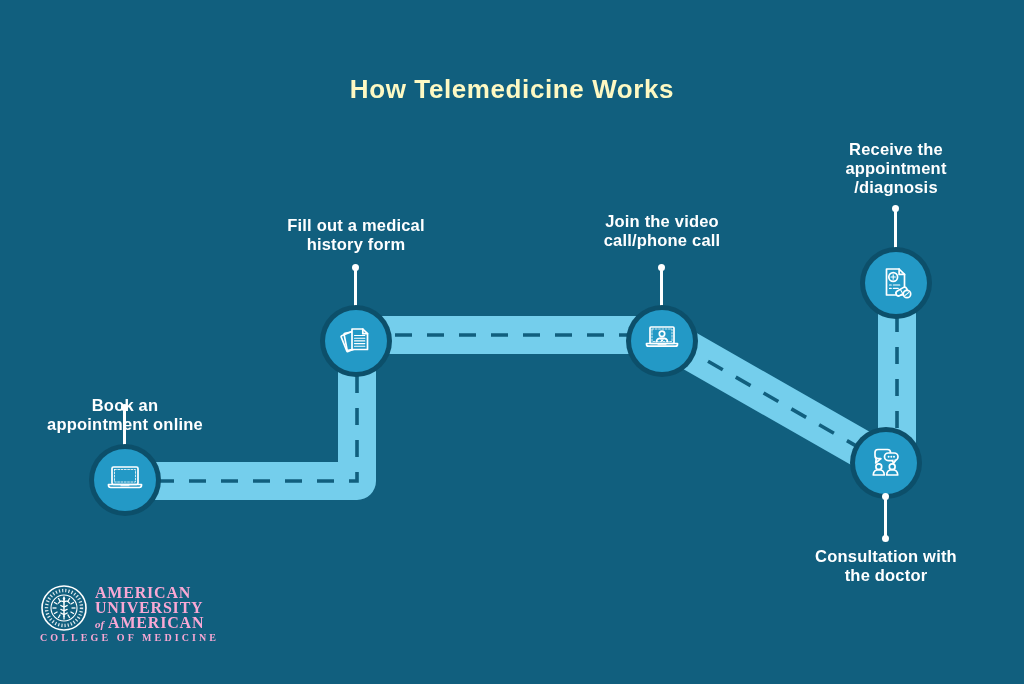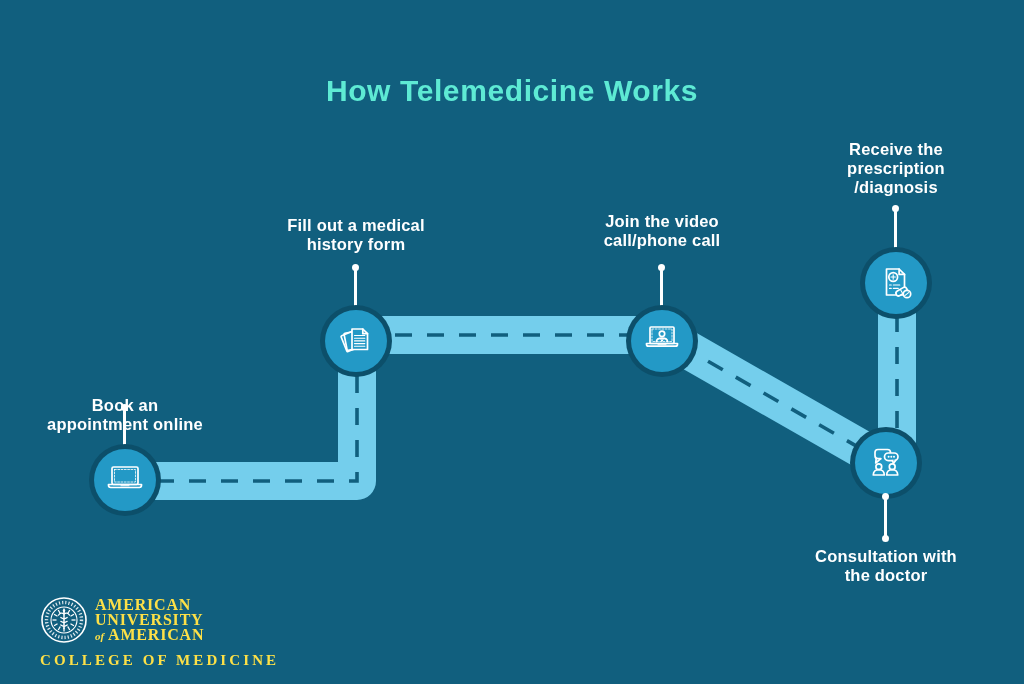--- a/index.html
+++ b/index.html
@@ -4,21 +4,21 @@
 <style>
   html,body{margin:0;padding:0;background:#0b4257;}
   .canvas{
     position:relative;width:1024px;height:684px;overflow:hidden;
     background:var(--background,#115F7E);
     font-family:"Liberation Sans",sans-serif;
     -webkit-font-smoothing:antialiased;
   }
   .title{
     position:absolute;top:74px;left:0;width:100%;margin:0;
-    text-align:center;color:#5eead4;font-size:30px;font-weight:700;letter-spacing:.6px;
+    text-align:center;color:#fef9c3;font-size:26px;font-weight:700;letter-spacing:.6px;
   }
   .road-svg{position:absolute;top:0;left:0;width:1024px;height:684px;}
   .road{fill:none;stroke:var(--road,#74CEEC);stroke-width:38;stroke-linejoin:round;}
   .dash{fill:none;stroke:var(--background,#115F7E);stroke-width:3.6;stroke-dasharray:17 15;}
   .node{
     position:absolute;width:72px;height:72px;border-radius:50%;
     background:var(--node-ring,#0C4F6A);
     display:flex;align-items:center;justify-content:center;
   }
   .node-inner{
@@ -46,26 +46,26 @@
   .node1{left:89px;top:444px;} .node2{left:320px;top:305px;} .node3{left:626px;top:305px;}
   .node4{left:850px;top:427px;} .node5{left:860px;top:247px;}
   .lbl1{left:5px;top:352px;margin-top:44px;} .lbl2{left:236px;top:216px;} .lbl3{left:542px;top:212px;}
   .lbl4{left:766px;top:547px;} .lbl5{left:776px;top:140px;}
   .con1{left:123px;top:409px;height:39px;}
   .con2{left:354px;top:269px;height:40px;}
   .con3{left:660px;top:269px;height:40px;}
   .con4{left:884px;top:498px;height:39px;}
   .con5{left:894px;top:210px;height:40px;}
   
-  .logo{position:absolute;left:40px;top:596px;color:#fde047;}
+  .logo{position:absolute;left:40px;top:584px;color:#f9a8d4;}
   .logo-row{display:flex;align-items:center;gap:7px;}
   .seal{width:48px;height:48px;flex:0 0 auto;}
   .logo-name{font-family:"Liberation Serif",serif;font-weight:700;font-size:16px;line-height:15px;letter-spacing:.8px;}
   .logo-of{font-style:italic;font-weight:700;font-size:11px;letter-spacing:0;}
-  .logo-bottom{font-family:"Liberation Serif",serif;font-weight:700;font-size:15px;letter-spacing:3.1px;margin-top:8px;}
+  .logo-bottom{font-family:"Liberation Serif",serif;font-weight:700;font-size:10px;letter-spacing:3.1px;margin-top:0;}
 </style>
 </head>
 <body>
 
 <div class="canvas">
 
   <h1 class="title">How Telemedicine Works</h1>
 
   <svg class="road-svg" viewBox="0 0 1024 684" aria-hidden="true">
     <path class="road" d="M125 481 H357 V335 H662 L886 463"></path>
@@ -160,21 +160,21 @@
     <div class="connector con4">
       <span class="cdot top"></span>
       <span class="cdot bottom"></span>
     </div>
     <div class="label lbl4">Consultation with
 the doctor</div>
   </div>
 
   <div>
     <div class="label lbl5">Receive the
-prescription
+appointment
 /diagnosis</div>
     <div class="connector con5">
       <span class="cdot top"></span>
       <span class="cdot bottom"></span>
     </div>
     <div class="node node5">
       <div class="node-inner">
         <svg class="icon" width="42" height="42" viewBox="0 0 42 42">
           <path class="stroke" d="M11.5 7 h12.6 l5.4 5.4 V33 H11.5 z"></path>
           <path class="stroke" d="M24.1 7 v5.4 h5.4"></path>

